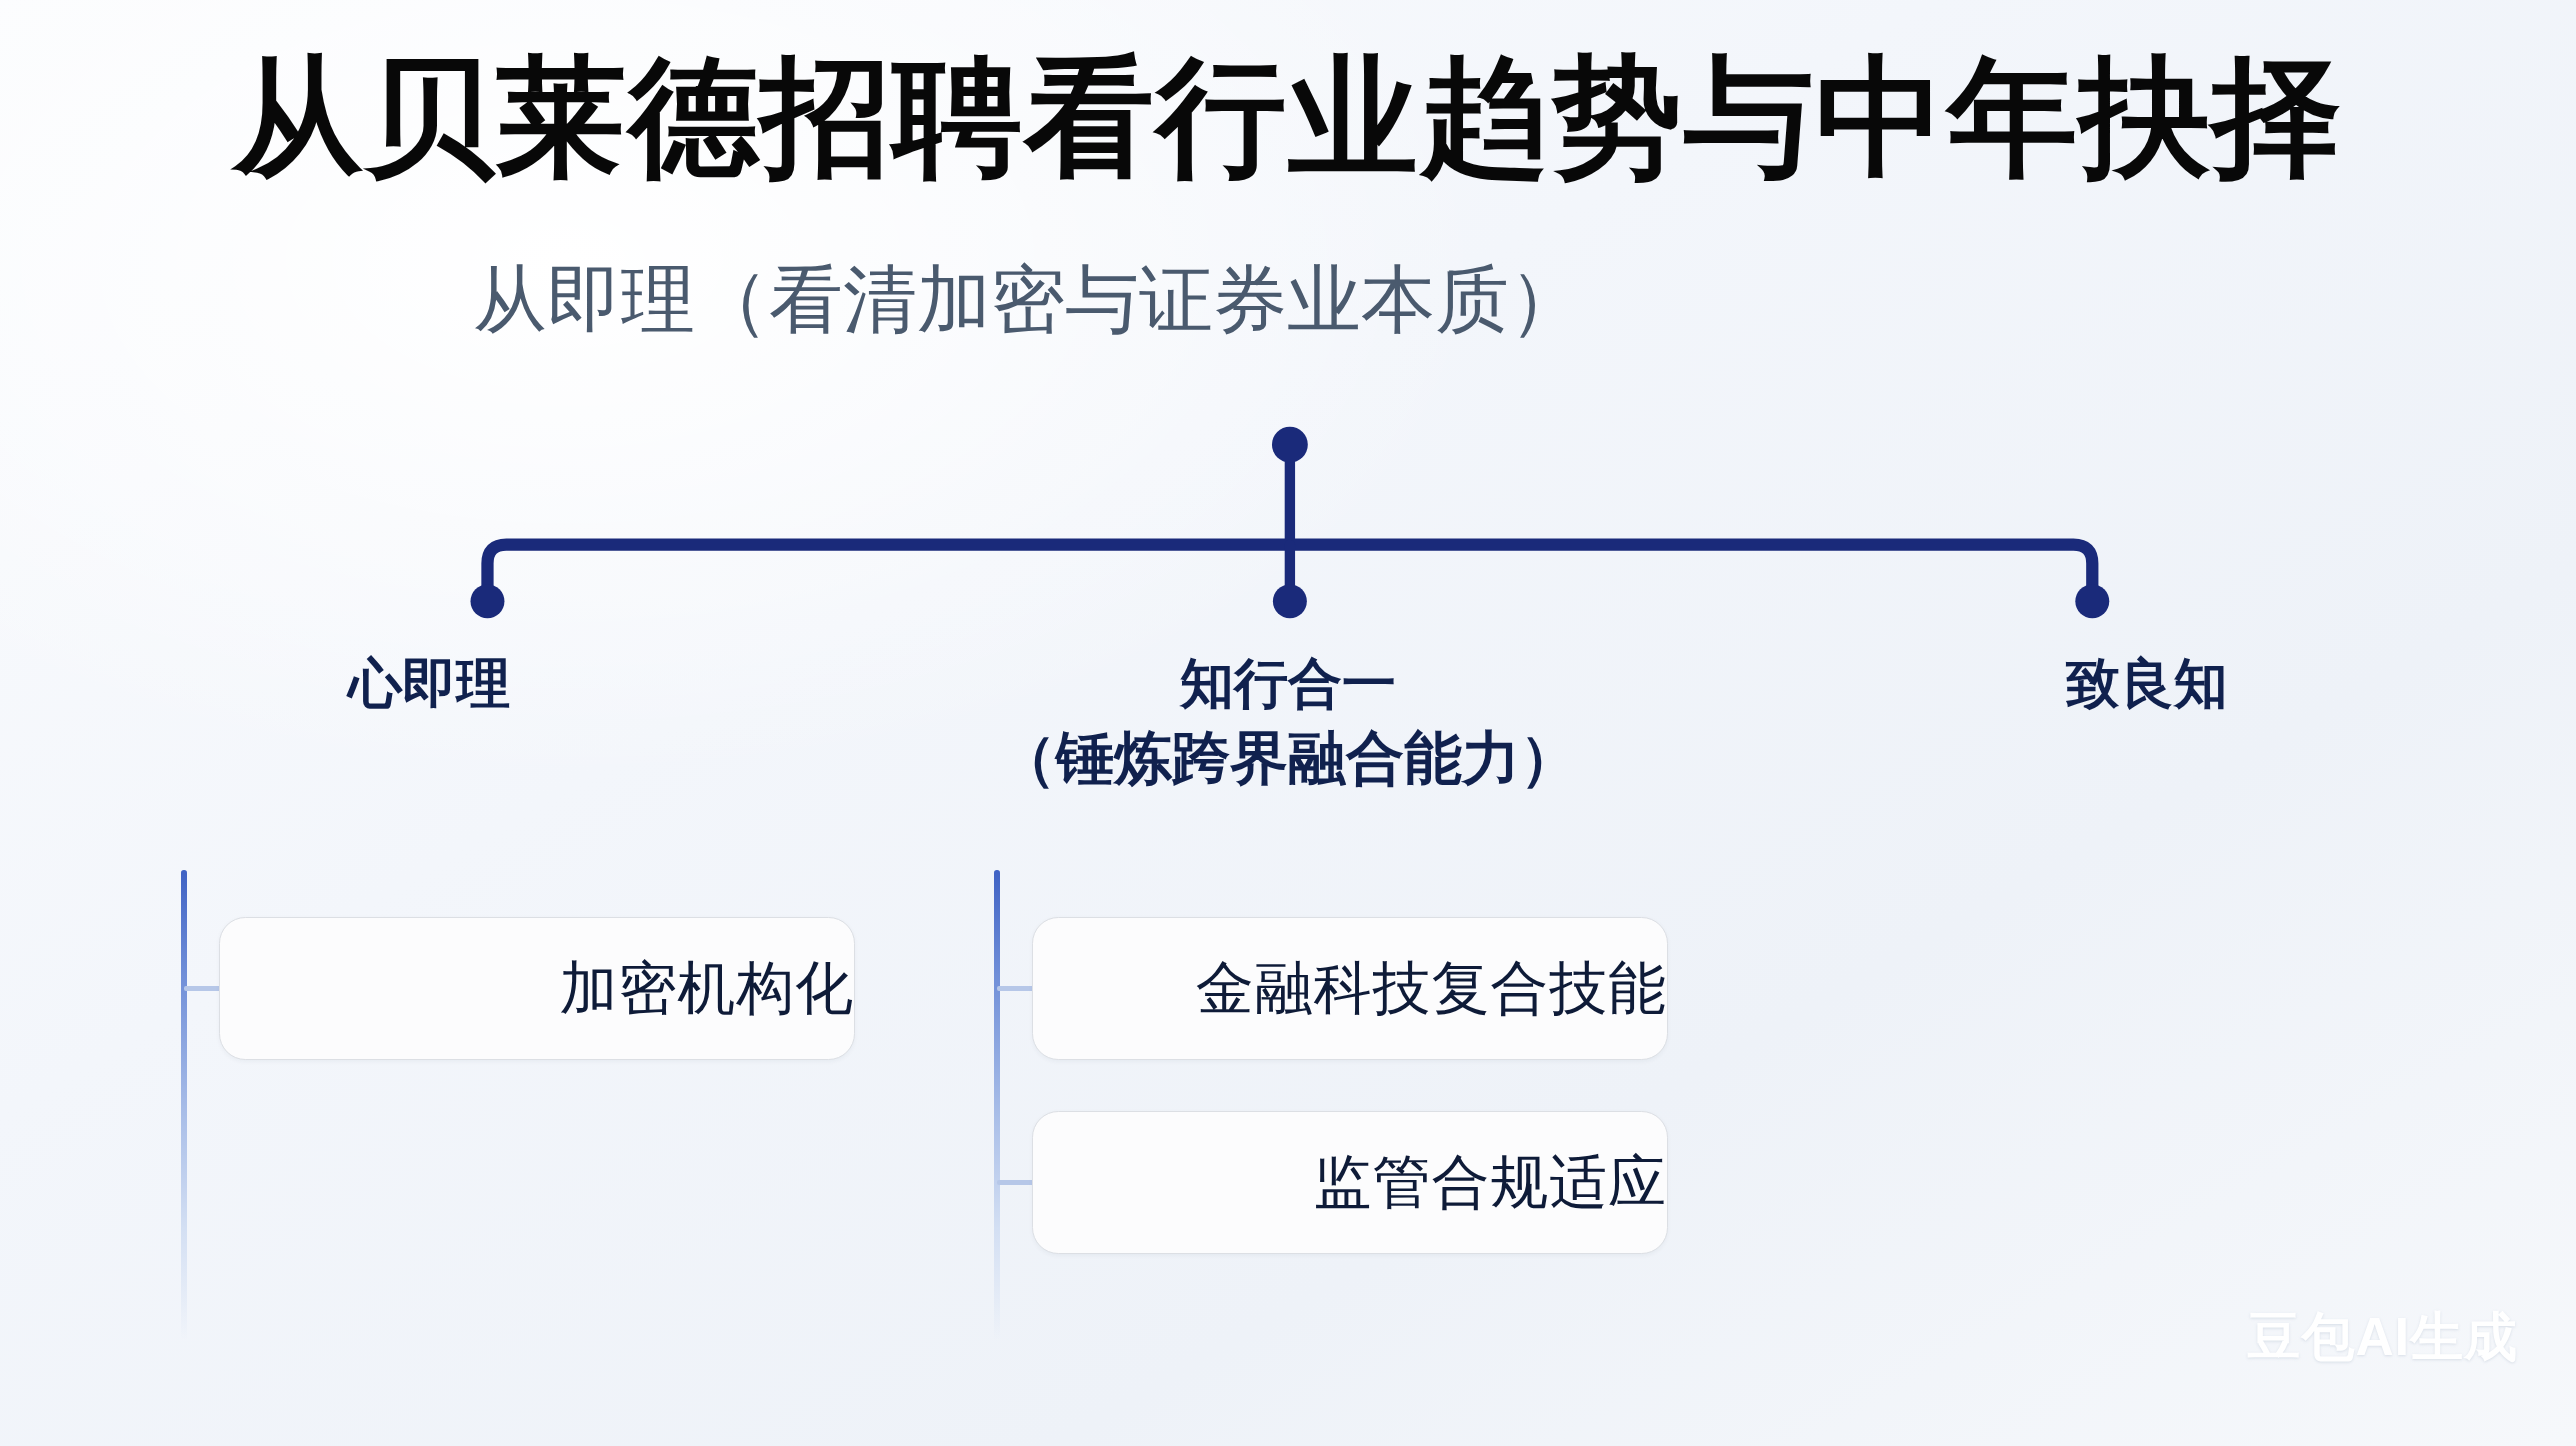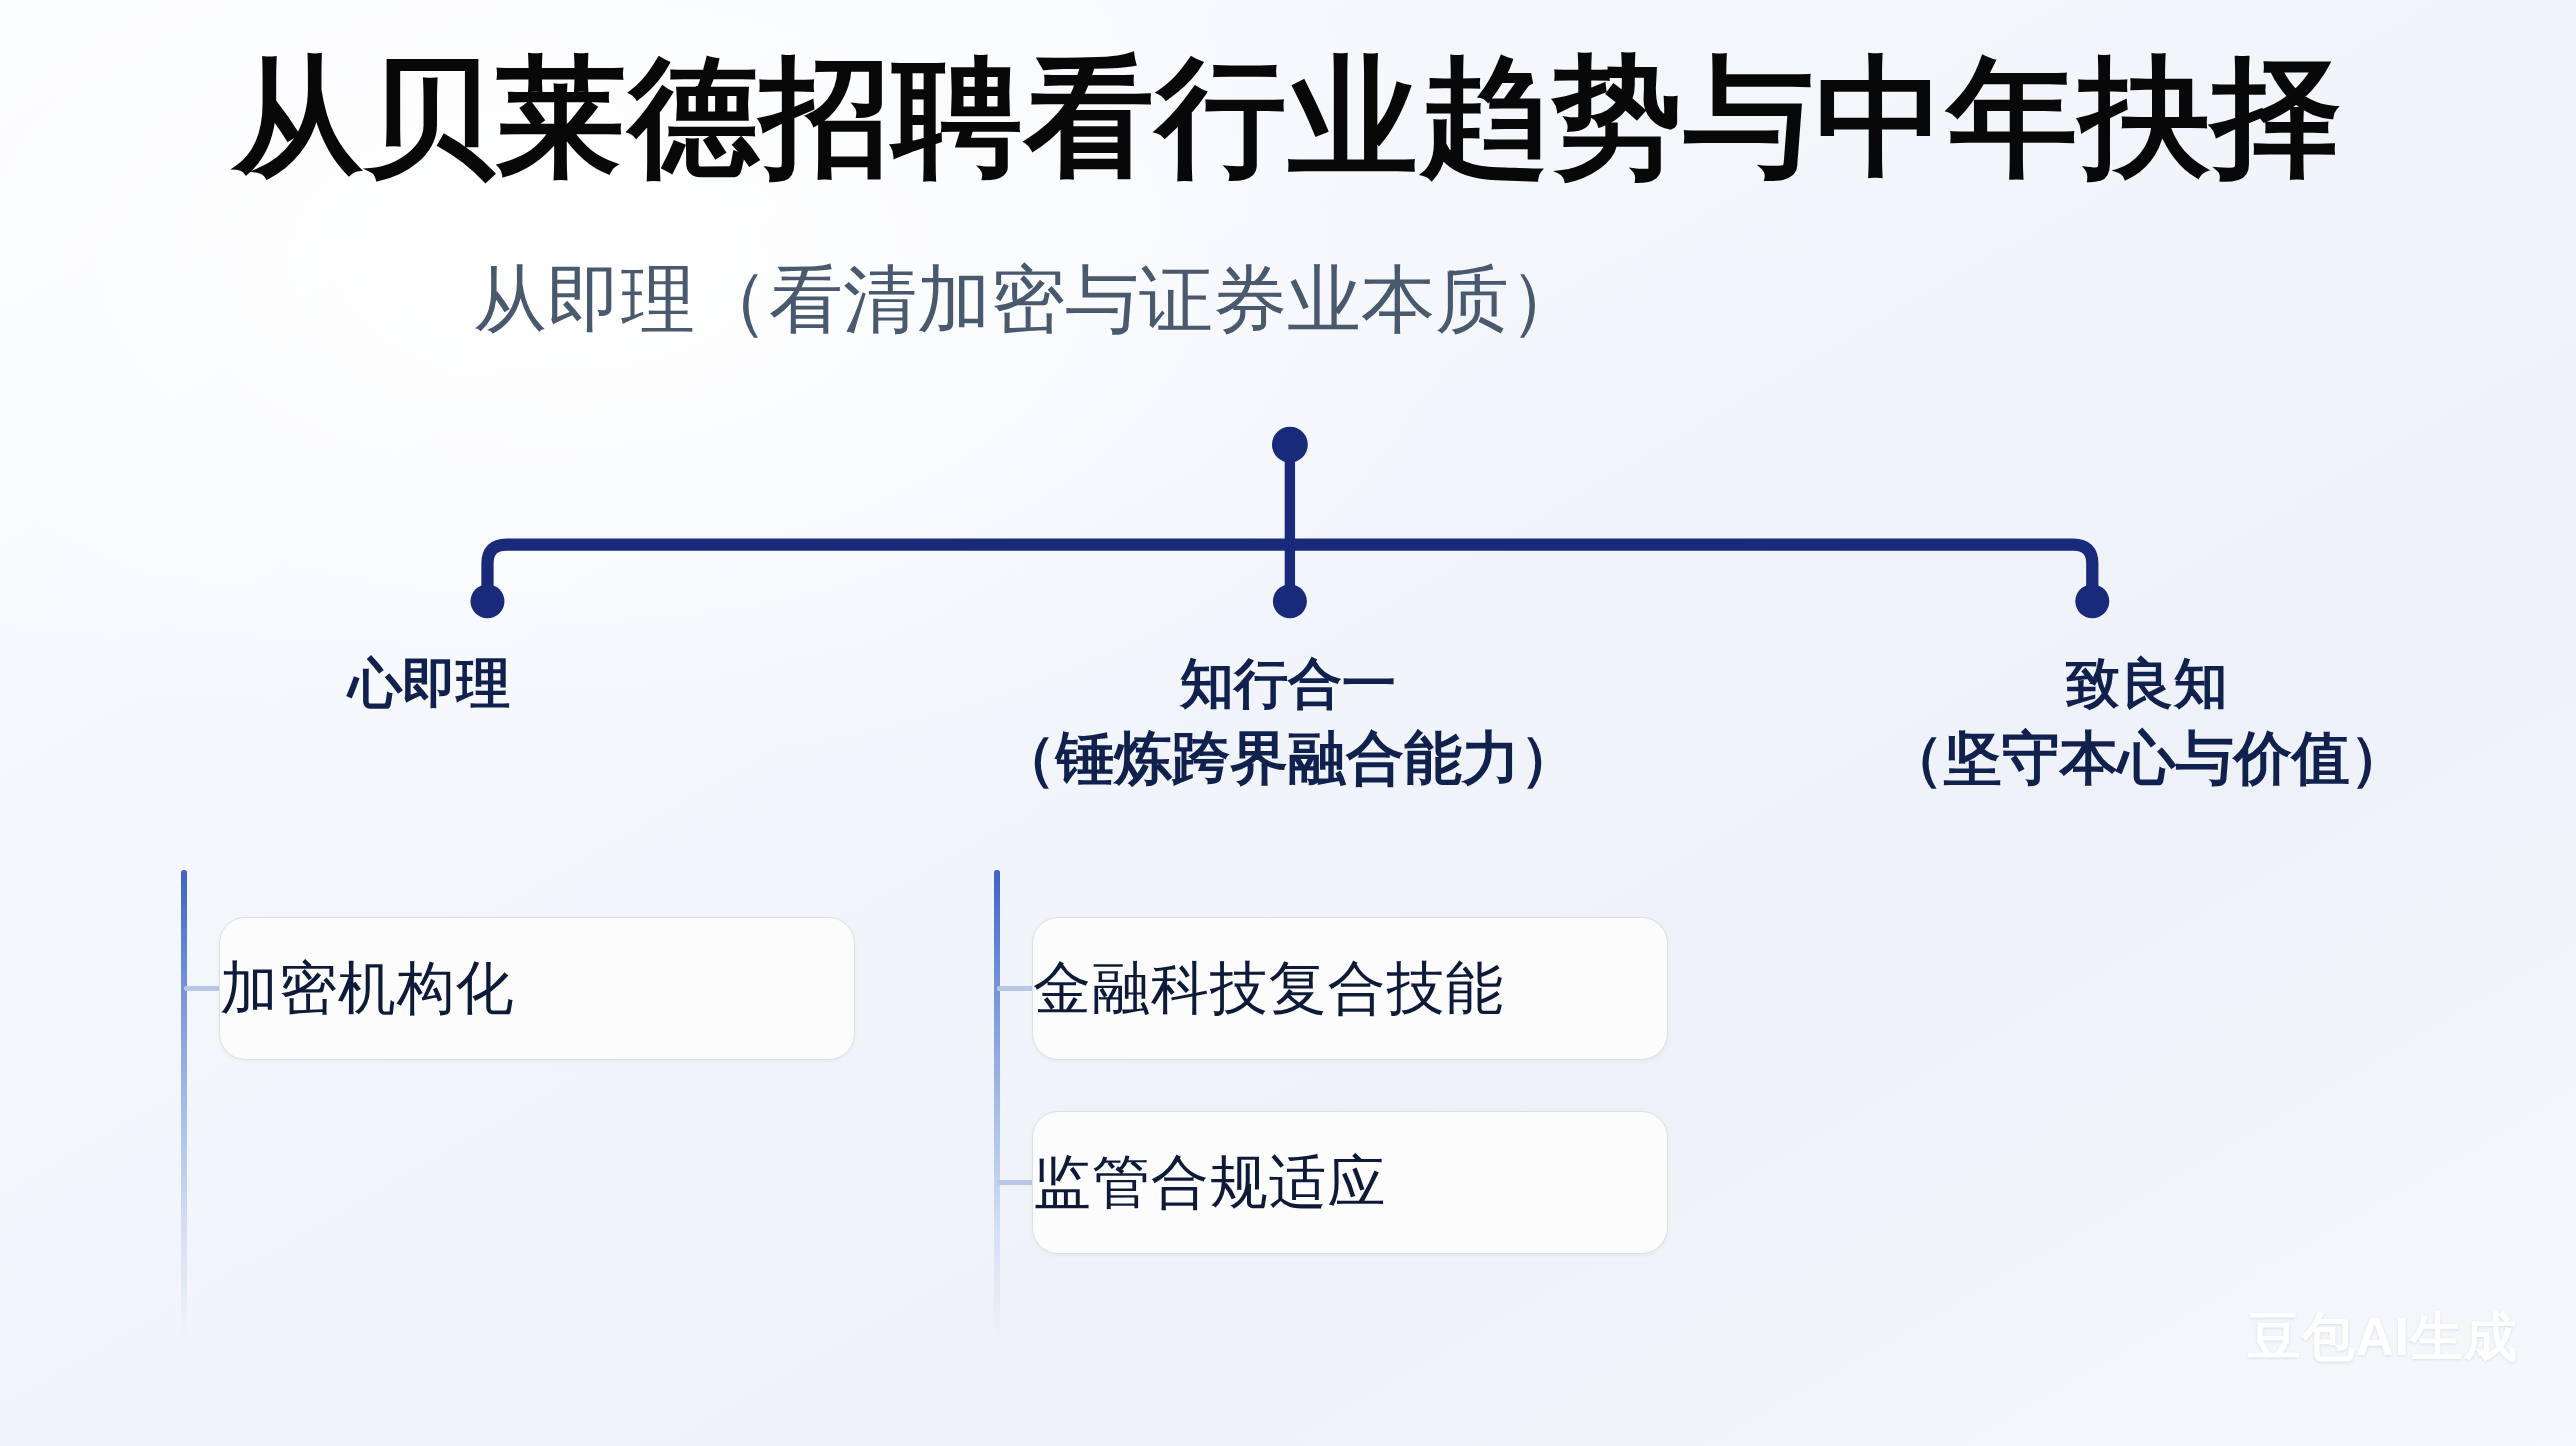--- a/index.html
+++ b/index.html
@@ -102,21 +102,21 @@
     border-radius:1.9px;
   }
 
   .card{
     position:absolute;left:49px;top:0;
     width:634px;height:141px;
     background:#fcfcfd;
     border:1.9px solid #dcdfe4;
     border-radius:26.4px;
     box-shadow:0 1.9px 4.7px rgba(25,40,80,0.045);
-    display:flex;align-items:center;justify-content:flex-start;
+    display:flex;align-items:center;justify-content:flex-end;
   }
   .card-label{
     font-size:58px;
     font-weight:500;
     color:#0e1b38;
     white-space:nowrap;
     letter-spacing:0.9px;
   }
 
   
@@ -155,21 +155,20 @@
   <div class="branches">
     <div class="branch-col">
       <div class="branch-title">心即理</div>
     </div>
     <div class="branch-col">
       <div class="branch-title">知行合一</div>
       <div class="branch-sub">（锤炼跨界融合能力）</div>
     </div>
     <div class="branch-col">
       <div class="branch-title">致良知</div>
-      <div class="branch-sub">（坚守本心与价值）</div>
     </div>
   </div>
 
   <div class="groups">
 
     <div class="group g1">
       <div class="rail"></div>
       <div class="card-row r1">
         <div class="stub"></div>
         <div class="card">

